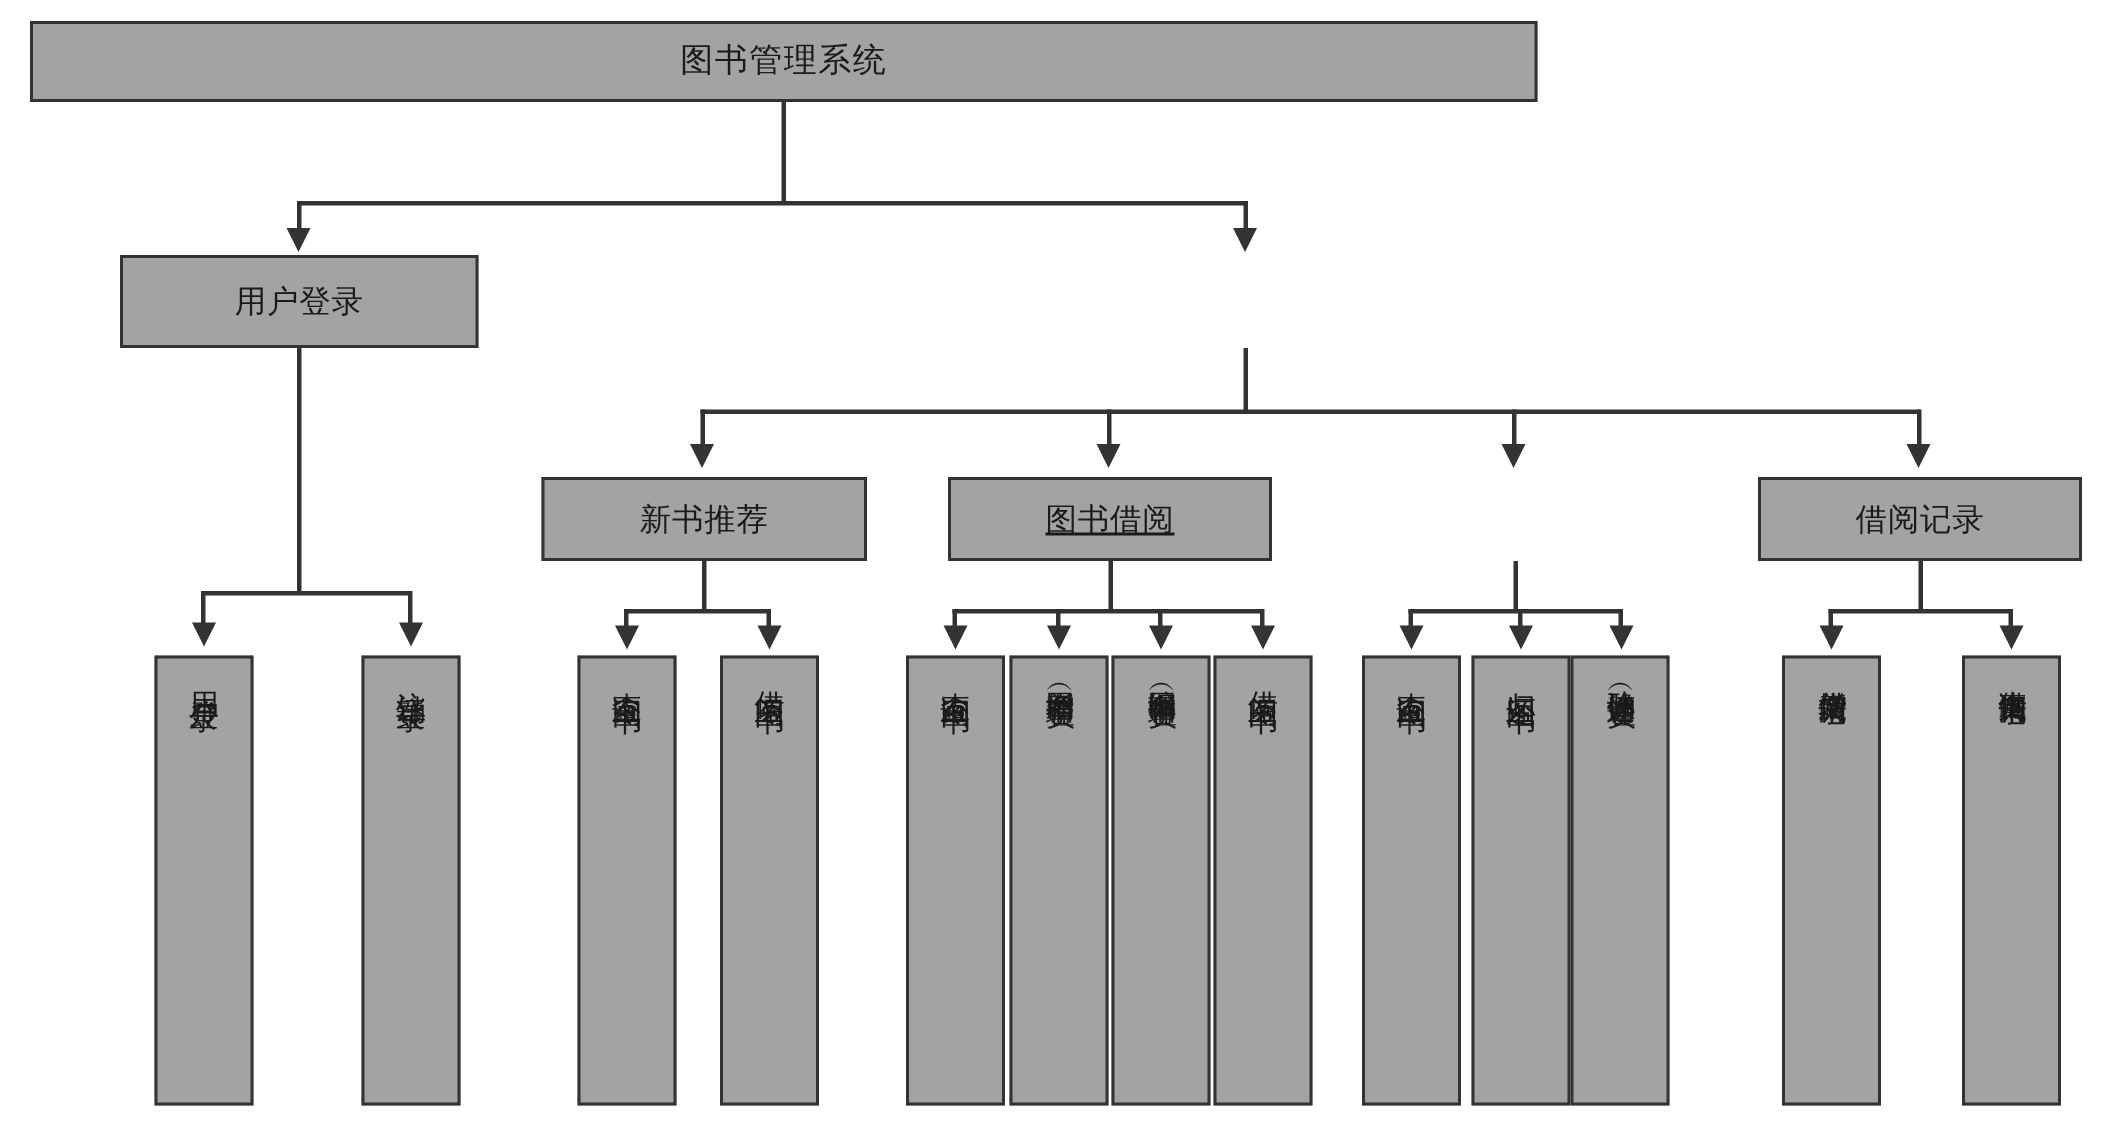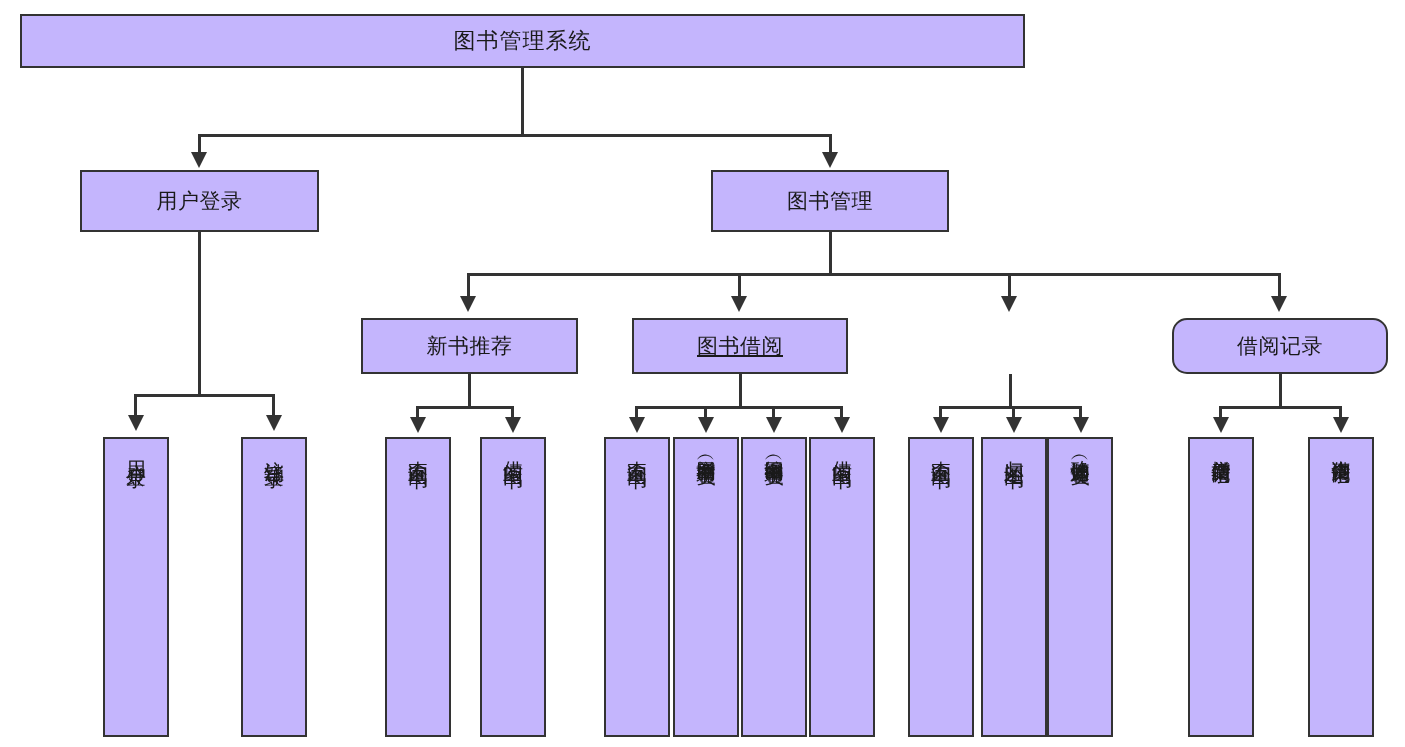--- a/index.html
+++ b/index.html
@@ -13,21 +13,21 @@
   #canvas {
     position: relative;
     width: 1405px;
     height: 747px;
     background: #ffffff;
     overflow: hidden;
   }
   .node {
     position: absolute;
     box-sizing: border-box;
-    background: #c4b5fd;
+    background: #a3a3a3;
     border: 2px solid #333333;
     display: flex;
     align-items: center;
     justify-content: center;
     color: #1a1a1a;
     line-height: 1.25;
   }
   .node .lbl {
     display: block;
     text-align: center;
@@ -150,31 +150,28 @@
   <div class="vline" style="left:1339px; top:406px; height:12px;"></div>
   <div class="arrow" style="left:1333px; top:417px;"></div>
 
   <div class="node h h-title" style="left:20px; top:14px; width:1005px; height:54px;">
     <span class="lbl">图书管理系统</span>
   </div>
 
   <div class="node h" style="left:80px; top:170px; width:239px; height:62px;">
     <span class="lbl">用户登录</span>
   </div>
-  <div class="node h" style="left:711px; top:170px; width:238px; height:62px;">
-    <span class="lbl">图书管理</span>
-  </div>
 
   <div class="node h" style="left:361px; top:318px; width:217px; height:56px;">
     <span class="lbl">新书推荐</span>
   </div>
   <div class="node h" style="left:632px; top:318px; width:216px; height:56px;text-decoration:underline;">
     <span class="lbl">图书借阅</span>
   </div>
-  <div class="node h" style="left:1172px; top:318px; width:216px; height:56px;border-radius:15px;">
+  <div class="node h" style="left:1172px; top:318px; width:216px; height:56px;">
     <span class="lbl">借阅记录</span>
   </div>
 
   <div class="node v" style="left:103px; top:437px; width:66px; height:300px;">
     <span class="lbl">用户登录</span>
   </div>
   <div class="node v" style="left:241px; top:437px; width:66px; height:300px;">
     <span class="lbl">注销登录</span>
   </div>
   <div class="node v" style="left:385px; top:437px; width:66px; height:300px;">

